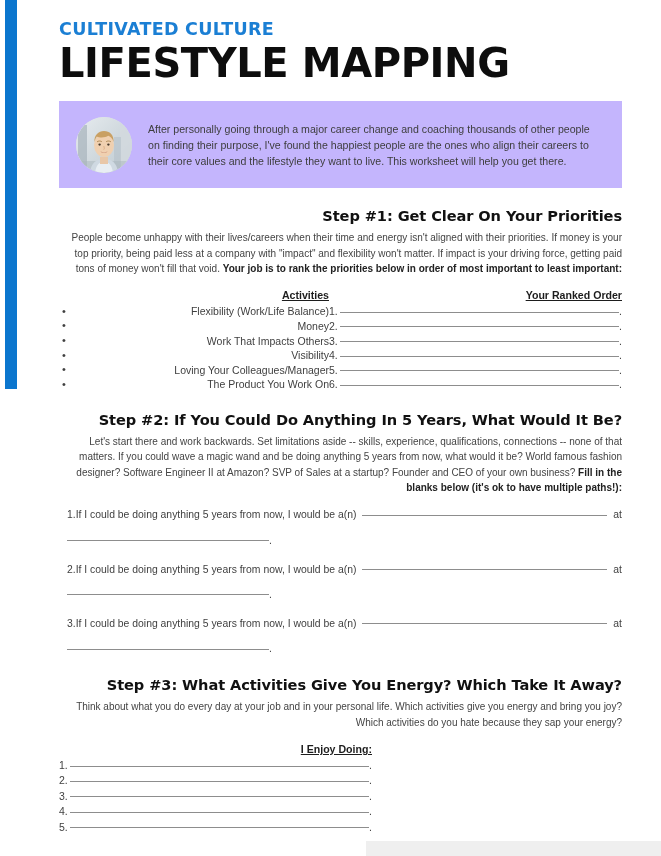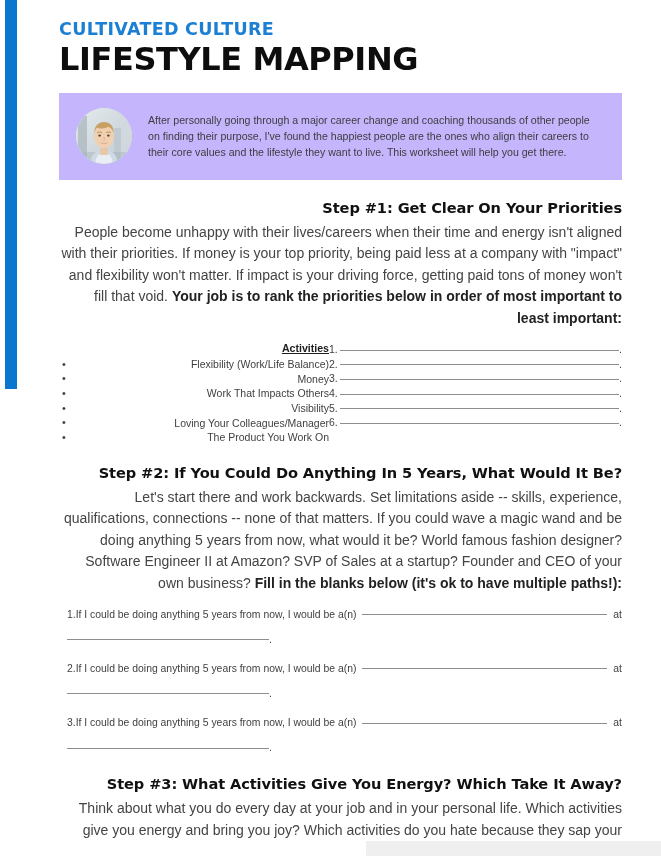--- a/index.html
+++ b/index.html
@@ -40,21 +40,21 @@
     margin: 0;
     padding-top: 19px;
     font-size: 17.5px;
     font-weight: bold;
     letter-spacing: 0.3px;
     color: #1b7fd4;
     font-family: "DejaVu Sans", sans-serif;
   }
   .doc-title {
     margin: 3px 0 0 0;
-    font-size: 32px;
+    font-size: 40px;
     line-height: 1.08;
     font-weight: bold;
     letter-spacing: -0.4px;
     color: #0d0d0d;
     font-family: "DejaVu Sans", sans-serif;
   }
 
   
   .callout {
     margin-top: 16px;
@@ -89,21 +89,21 @@
   .step-title {
     margin: 0 0 6px 0;
     font-size: 14.6px;
     font-weight: bold;
     color: #111111;
     letter-spacing: -0.1px;
     font-family: "DejaVu Sans", sans-serif;
   }
   .step-body {
     margin: 0;
-    font-size: 14px;
+    font-size: 10px;
     line-height: 1.54;
     color: #444444;
   }
   .step-body b { color: #222222; font-weight: bold; }
 
   
   .cols {
     display: flex;
     margin-top: 13px;
   }
@@ -262,20 +262,21 @@
         <ul class="bullets" id="priorities-list">
             <li>Flexibility (Work/Life Balance)</li>
             <li>Money</li>
             <li>Work That Impacts Others</li>
             <li>Visibility</li>
             <li>Loving Your Colleagues/Manager</li>
             <li>The Product You Work On</li>
           </ul>
       </div>
       <div class="col-right">
+        <span class="col-head">Your Ranked Order</span>
         <ol class="ranked" id="ranked-list">
             <li>
               <span class="rule"></span>
               <span class="dot-end">.</span>
             </li>
             <li>
               <span class="rule"></span>
               <span class="dot-end">.</span>
             </li>
             <li>

